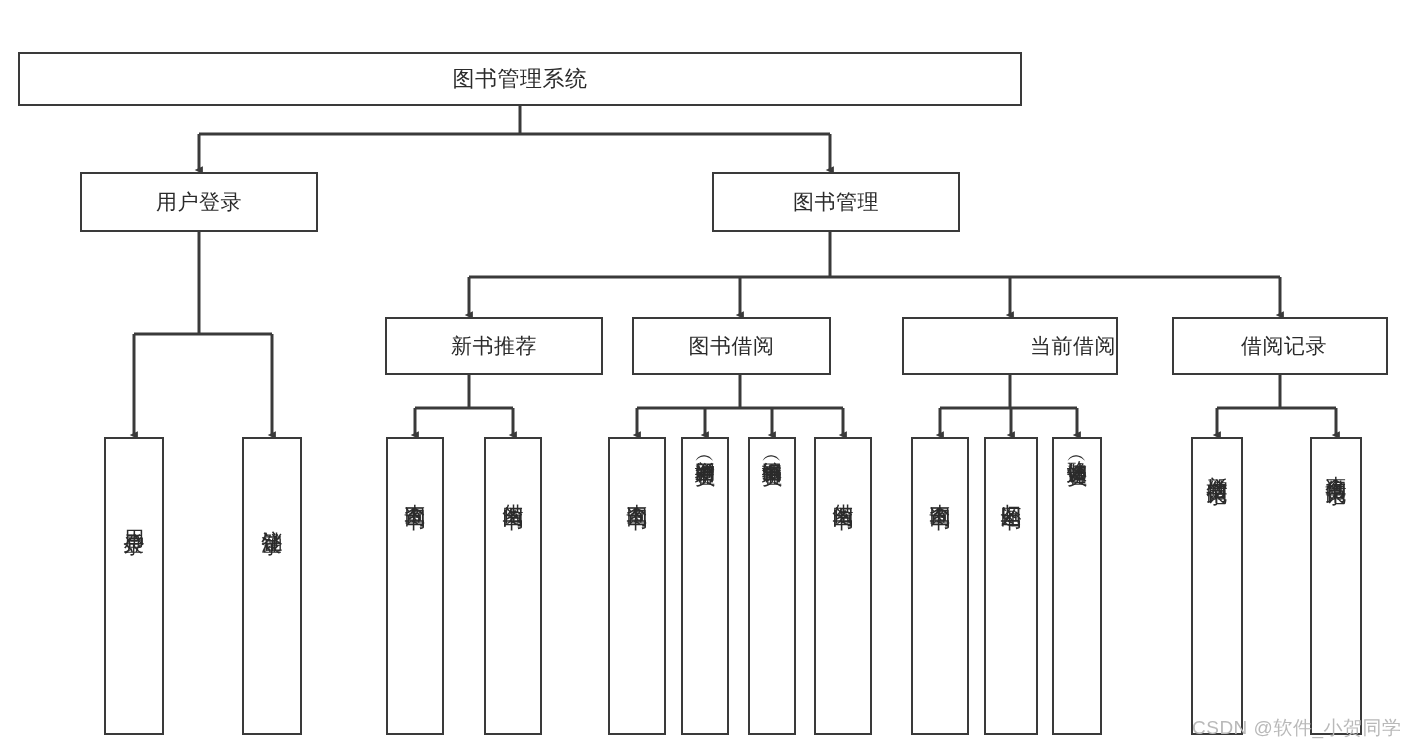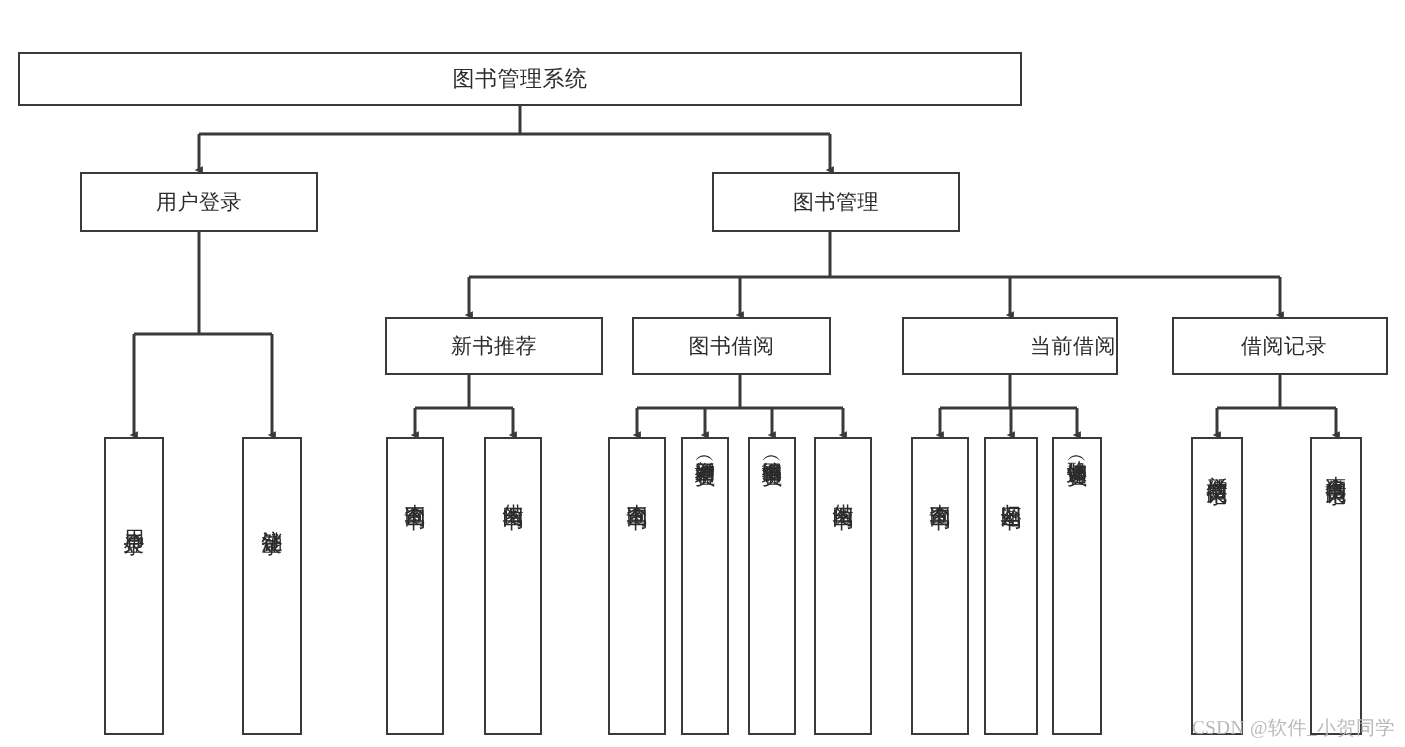--- a/index.html
+++ b/index.html
@@ -81,21 +81,20 @@
   .node-v.mid4 .node-label {
     padding-top: 2px;
   }
   .watermark {
     position: absolute;
     font-size: 19px;
     color: #b9b9b9;
     white-space: nowrap;
     letter-spacing: 0.5px;
     user-select: none;
-    font-family: Liberation Serif, serif;
   }
 </style>
 </head>
 <body>
 
 <div id="diagram-root">
   <svg class="diagram-canvas" viewBox="0 0 1405 747">
     <defs>
       <marker id="arrowhead" markerWidth="9" markerHeight="9" refX="4.2" refY="4.3" orient="auto" markerUnits="userSpaceOnUse">
         <path d="M0.4,0.4 L8.2,0.4 L4.3,8.6 Z" fill="#3a3a3a"></path>

